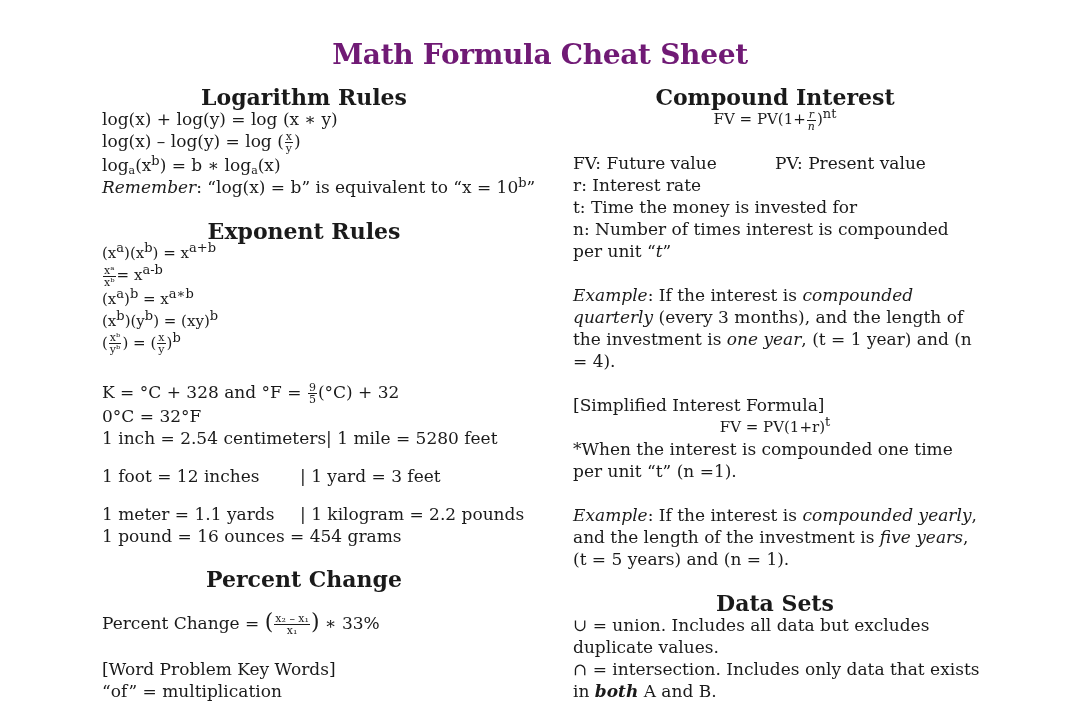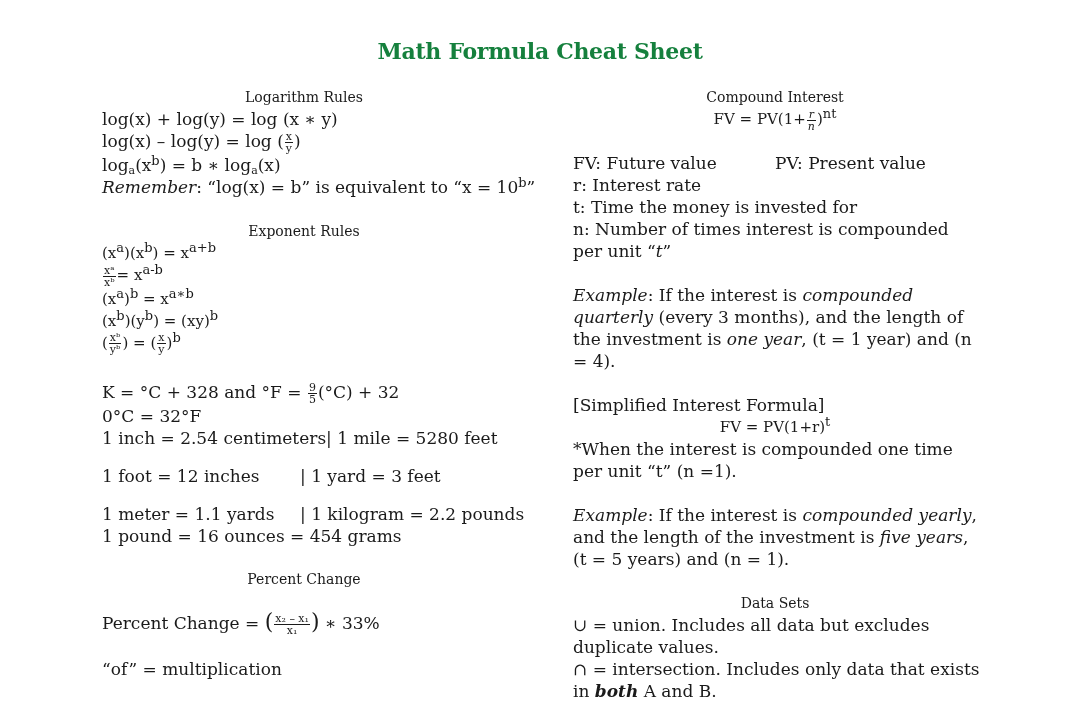--- a/index.html
+++ b/index.html
@@ -1,24 +1,24 @@
 <!DOCTYPE html>
 <html><head>
 <meta charset="utf-8">
 <style>
   html, body { margin:0; padding:0; }
   body { width:1080px; height:709px; overflow:hidden; background:#ffffff; position:relative;
          font-family:"DejaVu Serif","Liberation Serif",serif; color:#1a1a1a; }
   .page { position:absolute; left:0; top:0; width:1080px; height:709px; }
-  .title { position:absolute; top:38px; left:0; width:1080px; text-align:center; font-size:22px;
-           font-weight:bold; color:#15803d; font-family:"DejaVu Serif",serif; letter-spacing:-0.3px; }
+  .title { position:absolute; top:38px; left:0; width:1080px; text-align:center; font-size:28px;
+           font-weight:bold; color:#701a75; font-family:"DejaVu Serif",serif; letter-spacing:-0.3px; }
   .col { position:absolute; top:86px; font-size:17px; line-height:22px; }
   .col.left { left:102px; width:420px; }
   .col.right { left:573px; width:410px; }
-  .h { font-weight:normal; text-align:center; font-size:14px; }
+  .h { font-weight:bold; text-align:center; font-size:22px; }
   .line { white-space:nowrap; }
   .wrap { white-space:normal; }
   sup { font-size:13px; vertical-align:6px; line-height:0; }
   sub { font-size:11px; vertical-align:-3px; line-height:0; }
   .frac { display:inline-flex; flex-direction:column; vertical-align:middle; text-align:center; font-size:11px; line-height:11px; margin:0 1px; }
   .frac .num { border-bottom:1px solid #1a1a1a; padding:0 1px; }
   .frac .den { padding:0 1px; }
   .it { font-style:italic; }
   .u { }
   .b { font-weight:bold; }
@@ -103,20 +103,21 @@
         <span>Percent Change = </span><span style="font-size:22px">(</span><span class="frac">
             <span class="num">x₂ – x₁</span>
             <span class="den">x₁</span>
           </span><span style="font-size:22px">)</span><span> ∗ 33%</span>
       </div>
     </section>
 
     <div style="height:22px"></div>
 
     <section>
+      <div class="line">[Word Problem Key Words]</div>
       <div class="line">“of” = multiplication</div>
     </section>
   </div>
 
   <div class="col right">
     <section>
       <div class="h" style="width:404px">Compound Interest</div>
       <div class="center line" style="width:404px;font-size:15px">
         <span>FV = PV(1+</span><span class="frac it">
             <span class="num">r</span>

